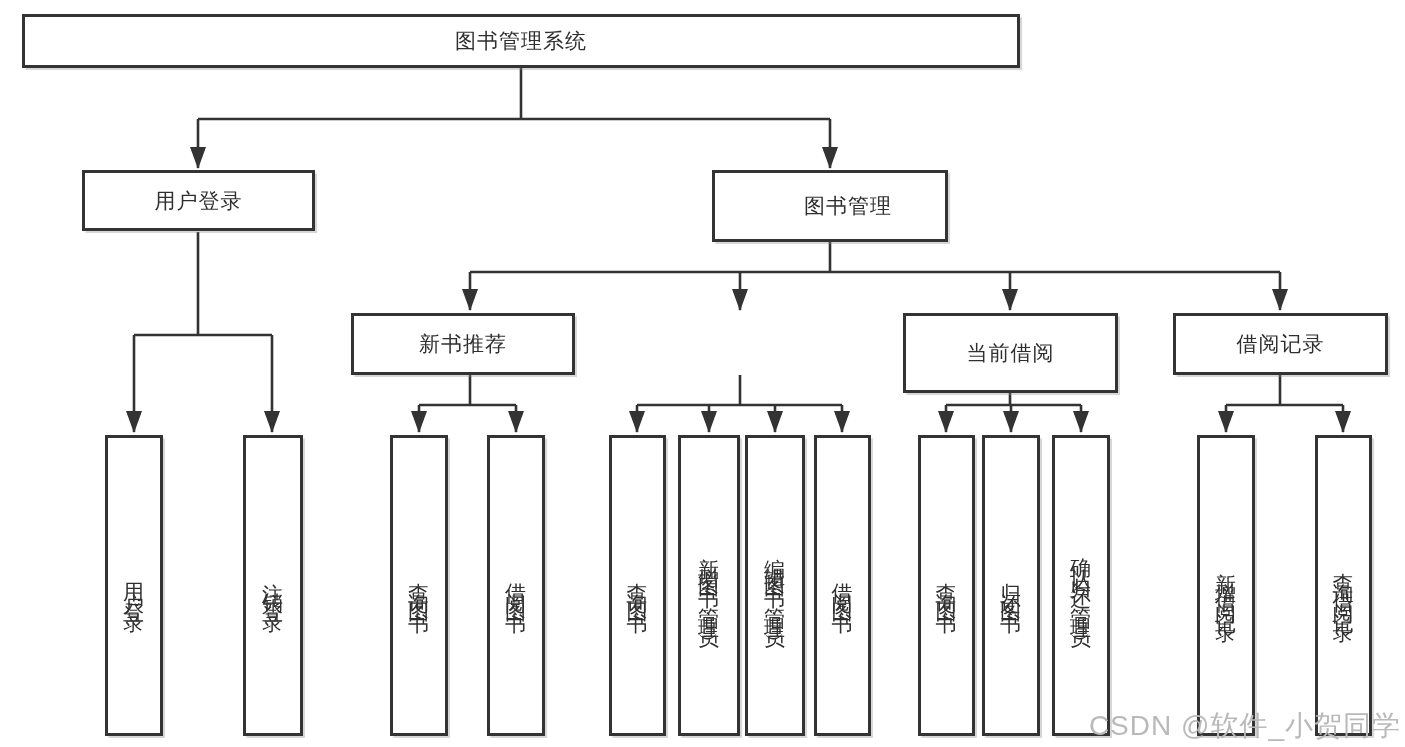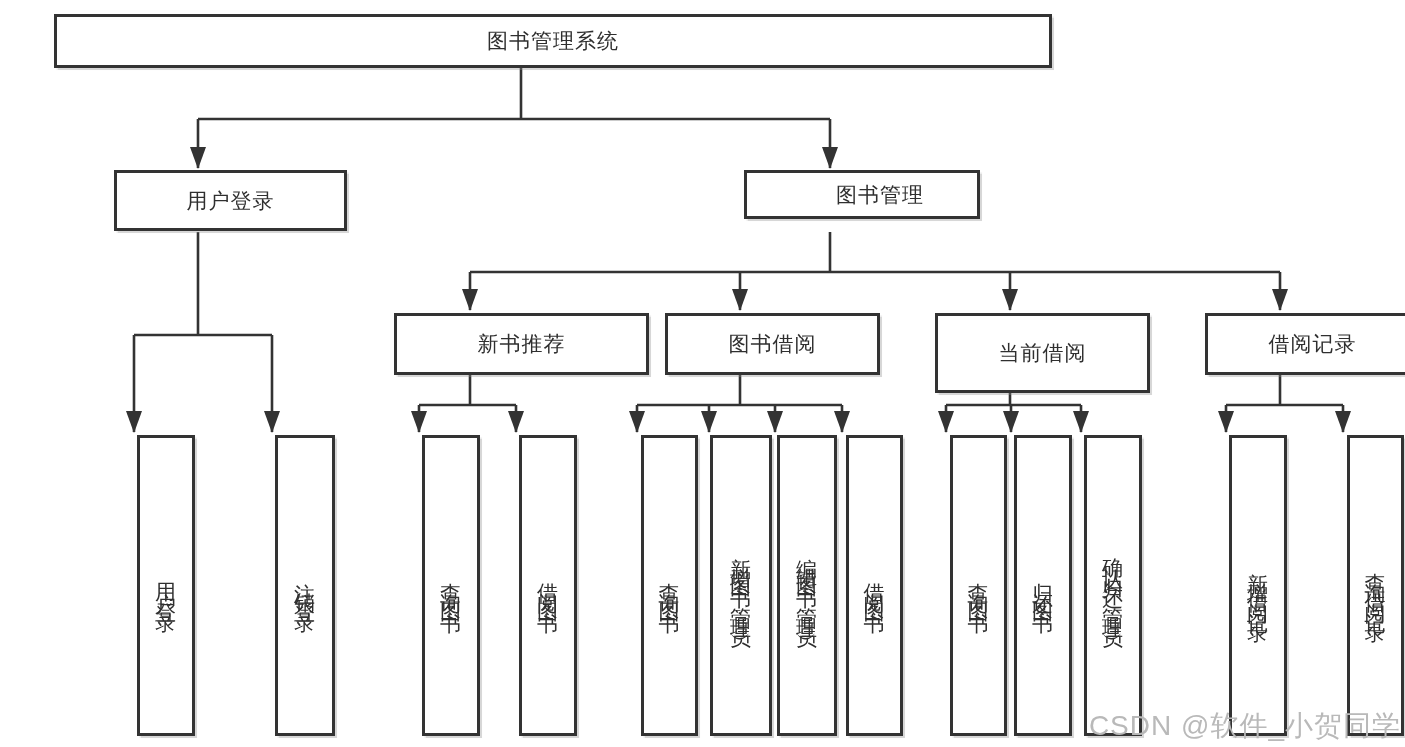--- a/index.html
+++ b/index.html
@@ -25,21 +25,20 @@
     box-sizing: border-box;
     border: 3px solid #333333;
     background: #ffffff;
     color: #2f2f2f;
     display: flex;
     align-items: center;
     justify-content: center;
     font-size: 21px;
     letter-spacing: 1px;
     box-shadow: 1.5px 1.5px 1px rgba(140,140,140,0.35);
-    margin-left: 32px;
   }
   .node-h { white-space: nowrap; }
   .node-v span {
     writing-mode: vertical-rl;
     text-orientation: mixed;
     letter-spacing: 10px;
     line-height: 1.0;
     display: block;
     max-height: 288px;
   }
@@ -96,24 +95,23 @@
     <path d="M1011 405 V432" fill="none" stroke="#333333" stroke-width="2.6" marker-end="url(#arrow)"></path>
     <path d="M1081 405 V432" fill="none" stroke="#333333" stroke-width="2.6" marker-end="url(#arrow)"></path>
 
     <path d="M1226 405 V432" fill="none" stroke="#333333" stroke-width="2.6" marker-end="url(#arrow)"></path>
     <path d="M1343 405 V432" fill="none" stroke="#333333" stroke-width="2.6" marker-end="url(#arrow)"></path>
   </svg>
 
   <div class="node node-h" style="left:22px; top:14px; width:998px; height:54px;">图书管理系统</div>
 
   <div class="node node-h" style="left:82px; top:170px; width:233px; height:61px;">用户登录</div>
-  <div class="node node-h" style="left:712px; top:170px; width:236px; height:49px;padding-left:36px;">图书管理</div>
+  <div class="node node-h" style="left:712px; top:170px; width:236px; height:72px;padding-left:36px;">图书管理</div>
 
-  <div class="node node-h" style="left:362px; top:313px; width:255px; height:62px;">新书推荐</div>
-  <div class="node node-h" style="left:633px; top:313px; width:215px; height:62px;">图书借阅</div>
+  <div class="node node-h" style="left:351px; top:313px; width:224px; height:62px;">新书推荐</div>
   <div class="node node-h" style="left:903px; top:313px; width:215px; height:80px;">当前借阅</div>
   <div class="node node-h" style="left:1173px; top:313px; width:215px; height:62px;">借阅记录</div>
 
   <div class="node node-v" style="left:105px; top:435px; width:58px; height:301px;">
     <span>用户登录</span>
   </div>
   <div class="node node-v" style="left:243px; top:435px; width:60px; height:301px;">
     <span>注销登录</span>
   </div>
 

